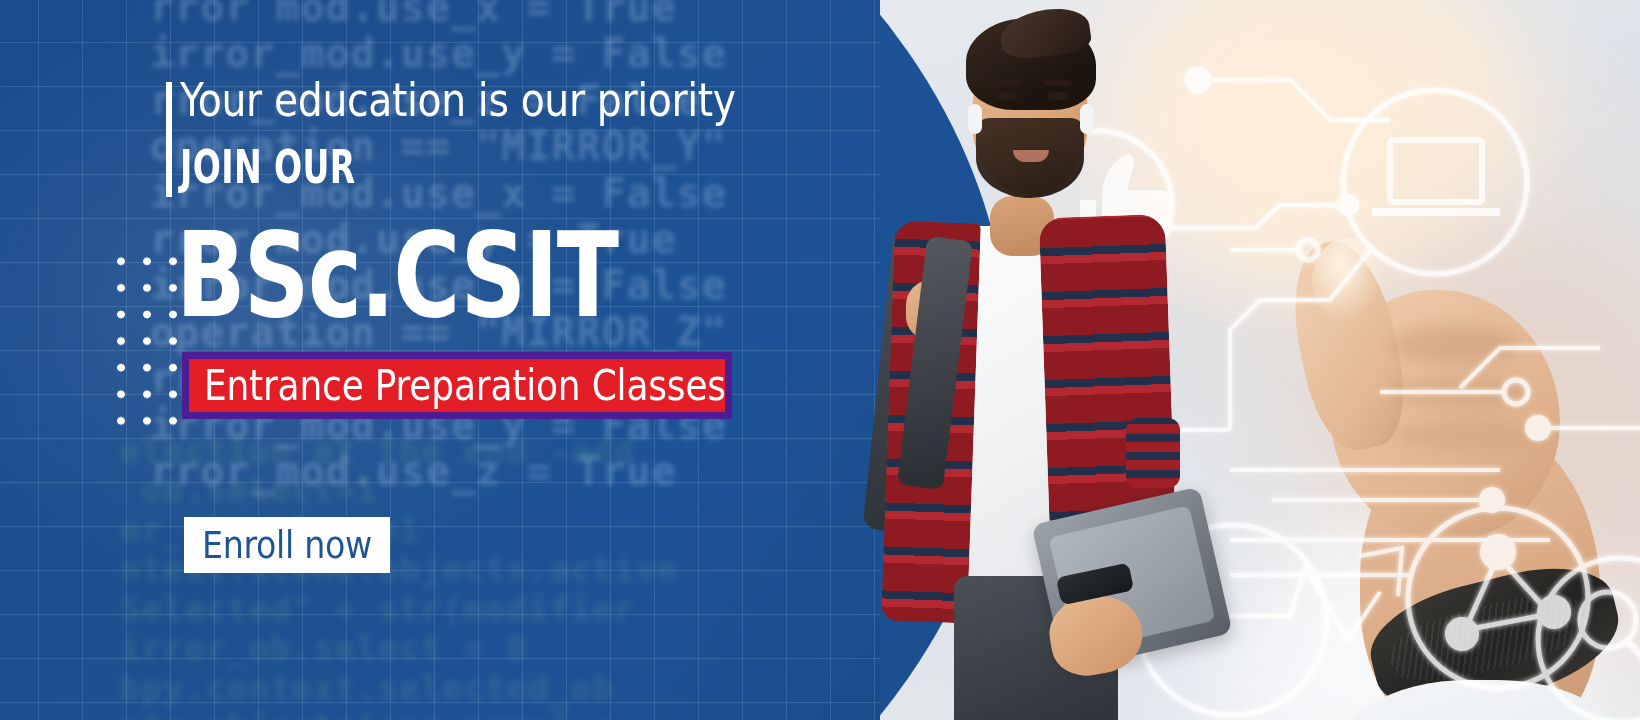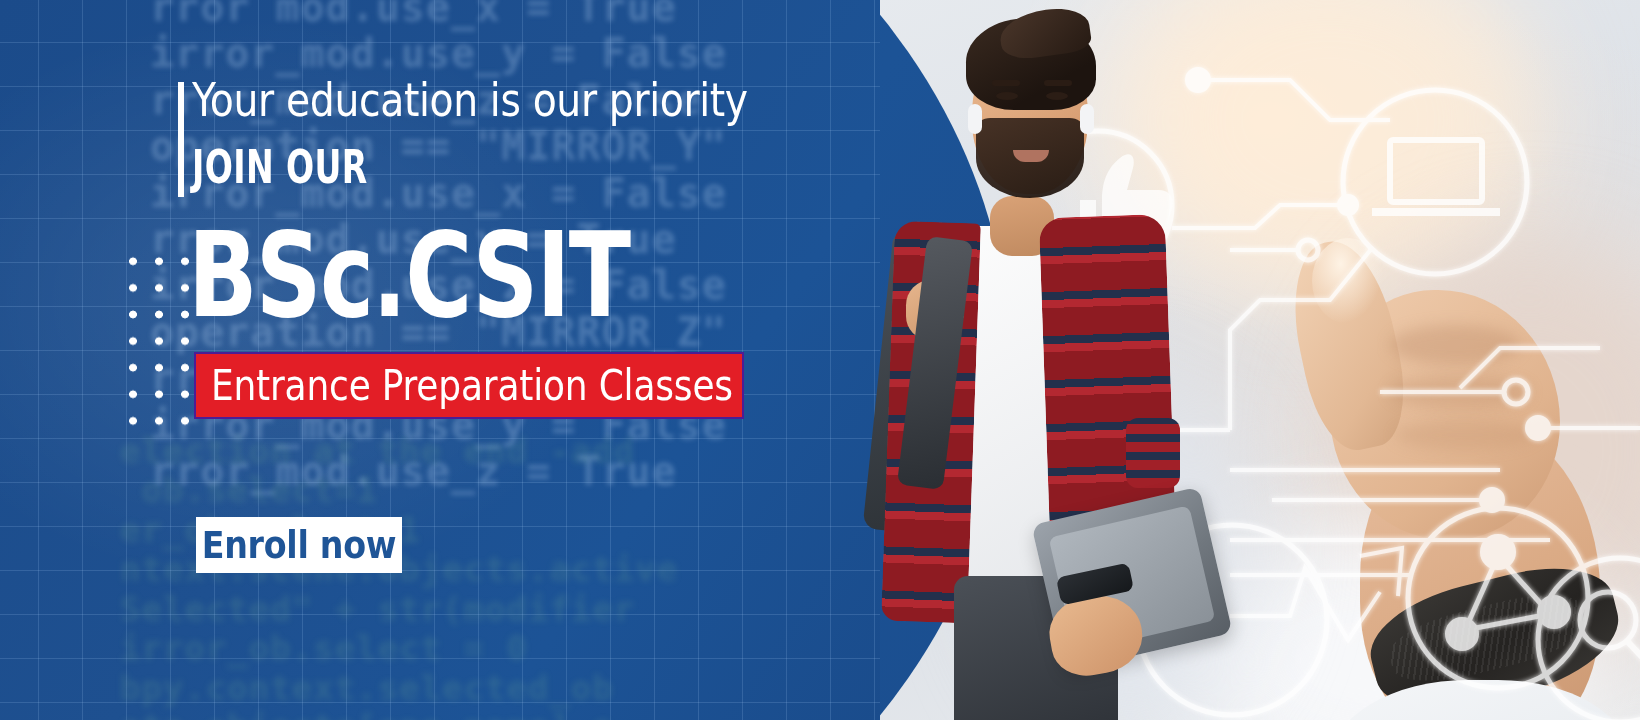--- a/index.html
+++ b/index.html
@@ -72,21 +72,21 @@
     position:absolute; inset:0;
     background-image:
       linear-gradient(to right, rgba(150,190,235,.20) 1.5px, transparent 1.5px),
       linear-gradient(to bottom, rgba(150,190,235,.20) 1.5px, transparent 1.5px);
     background-size:44px 44px;
     background-position:-6px -2px;
     pointer-events:none;
   }
 
   
-  .copy { position:absolute; left:16px; top:0; width:880px; height:556px; }
+  .copy { position:absolute; left:4px; top:0; width:880px; height:556px; }
 
   .accent-bar {
     position:absolute; left:162px; top:82px;
     width:6px; height:115px;
     background:#ffffff;
   }
   .eyebrow {
     position:absolute; left:176px; top:76px;
     font-family:"DejaVu Sans Condensed","Liberation Sans", sans-serif;
     font-size:47px; font-weight:400; color:#ffffff;
@@ -116,21 +116,21 @@
     width:74px; height:190px;
     background-image:radial-gradient(circle, #ffffff 3.6px, rgba(255,255,255,0) 4.2px);
     background-size:26px 26.6px;
     background-position:0 0;
   }
 
   .red-banner {
     position:absolute; left:178px; top:352px;
     width:550px; height:67px;
     background:#E31E26;
-    border:2px solid #4c1d95;
+    border:7px solid #4c1d95;
     display:flex; align-items:center;
   }
   .red-banner-text {
     font-family:"DejaVu Sans Condensed","Liberation Sans", sans-serif;
     font-size:43px; font-weight:400; color:#ffffff;
     letter-spacing:-.2px; line-height:1;
     white-space:nowrap;
     padding-left:16px;
     transform:scaleX(.93); transform-origin:left center;
   }
@@ -154,21 +154,21 @@
   }
 
   .cta-button {
     position:absolute; left:180px; top:517px;
     width:206px; height:56px;
     background:#ffffff;
     border:none;
     display:flex; align-items:center; justify-content:center;
     cursor:pointer;
     font-family:"DejaVu Sans Condensed","Liberation Sans", sans-serif;
-    font-size:37px; font-weight:700; color:#1F5597;
+    font-size:37px; font-weight:400; color:#1F5597;
     letter-spacing:-.3px; line-height:1; white-space:nowrap;
     padding:0;
   }
 
   
   .student { position:absolute; left:850px; top:0; width:360px; height:720px; }
   .s-part { position:absolute; }
 </style>
 </head>
 <body>

